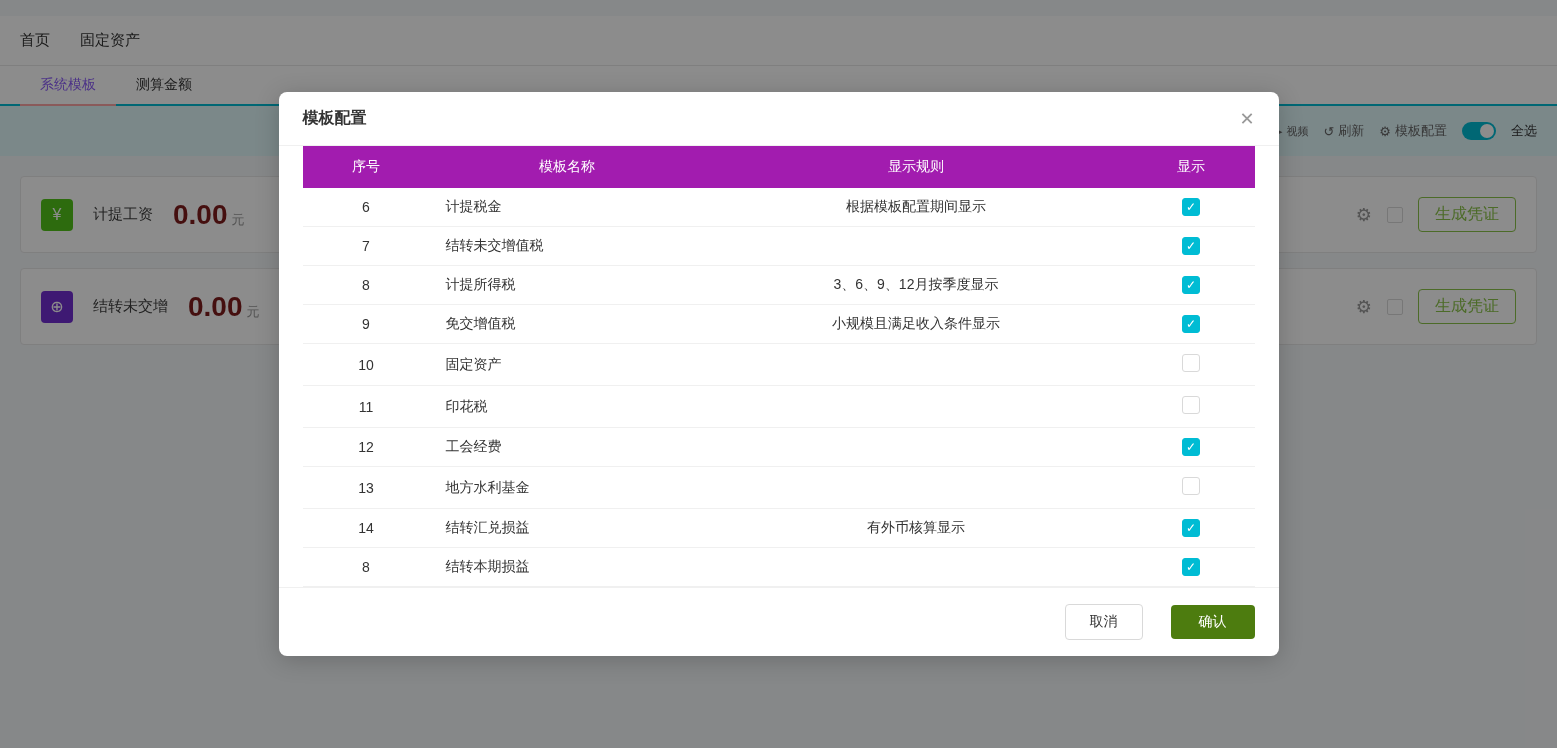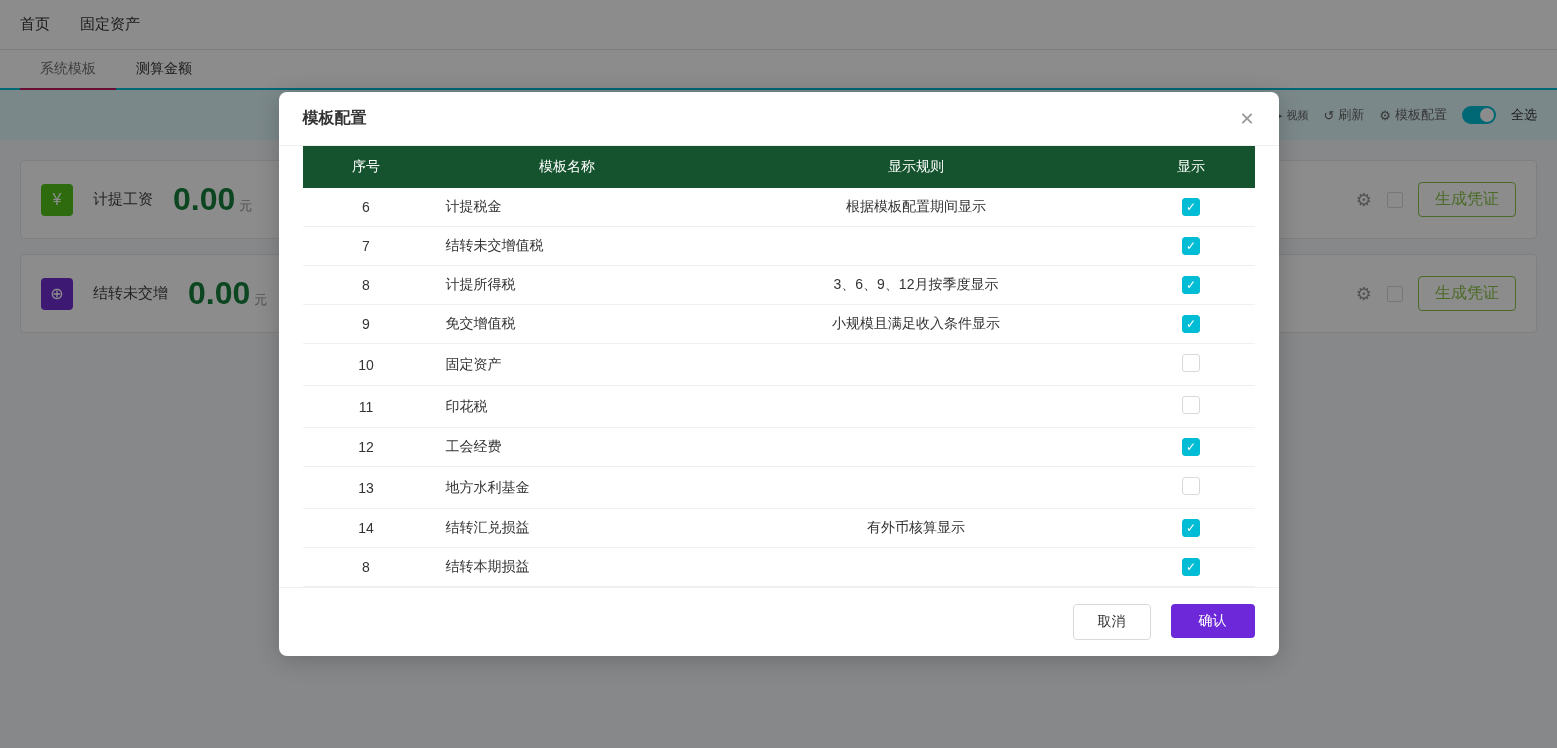--- a/index.html
+++ b/index.html
@@ -22,20 +22,21 @@
 
     
     .top-nav {
       background: #fff;
       height: 50px;
       display: flex;
       align-items: center;
       padding: 0 20px;
       gap: 30px;
       border-bottom: 1px solid #e8e8e8;
+      margin-top: 16px;
     }
     .nav-item {
       font-size: 15px;
       color: #333;
       cursor: pointer;
     }
 
     
     .sub-nav {
       background: #fff;
@@ -46,22 +47,22 @@
     }
     .sub-nav-tab {
       padding: 10px 20px;
       cursor: pointer;
       font-size: 14px;
       color: #333;
       border-bottom: 2px solid transparent;
       margin-bottom: -2px;
     }
     .sub-nav-tab.active {
-      color: #737373;
-      border-bottom: 2px solid #be185d;
+      color: #8b5cf6;
+      border-bottom: 2px solid #fca5a5;
     }
 
     
     .action-bar {
       background: #e0f7fa;
       padding: 8px 20px;
       display: flex;
       align-items: center;
       justify-content: flex-end;
       gap: 15px;
@@ -97,23 +98,23 @@
     }
     .card-icon.green { background: #52c41a; color: #fff; }
     .card-icon.purple { background: #722ed1; color: #fff; }
 
     .card-title {
       font-size: 15px;
       color: #404040;
     }
 
     .card-amount {
-      font-size: 32px;
+      font-size: 28px;
       font-weight: bold;
-      color: #15803d;
+      color: #7f1d1d;
     }
 
     .card-actions {
       margin-left: auto;
       display: flex;
       align-items: center;
       gap: 15px;
     }
 
     .btn-generate {
@@ -199,21 +200,21 @@
       overflow-y: auto;
       padding: 0 24px;
     }
 
     table {
       width: 100%;
       border-collapse: collapse;
     }
 
     thead tr {
-      background: #14532d;
+      background: #a21caf;
     }
 
     thead th {
       color: #fff;
       padding: 12px 16px;
       text-align: center;
       font-weight: 500;
       font-size: 14px;
     }
 
@@ -262,39 +263,39 @@
       background: #f0f0f0;
     }
     .modal-table::-webkit-scrollbar-thumb {
       background: #ccc;
       border-radius: 3px;
     }
 
     
     .modal-footer {
       display: flex;
-      align-items: flex-start;
+      align-items: center;
       justify-content: flex-end;
       padding: 16px 24px;
-      gap: 20px;
+      gap: 28px;
       border-top: 1px solid #f0f0f0;
     }
 
     .btn-cancel {
       background: #fff;
       border: 1px solid #d9d9d9;
       color: #333;
       padding: 8px 24px;
       border-radius: 4px;
       cursor: pointer;
       font-size: 14px;
     }
 
     .btn-confirm {
-      background: #6d28d9;
+      background: #4d7c0f;
       border: none;
       color: #fff;
       padding: 8px 28px;
       border-radius: 4px;
       cursor: pointer;
       font-size: 14px;
     }
 
     .btn-template-config {
       display: flex;

